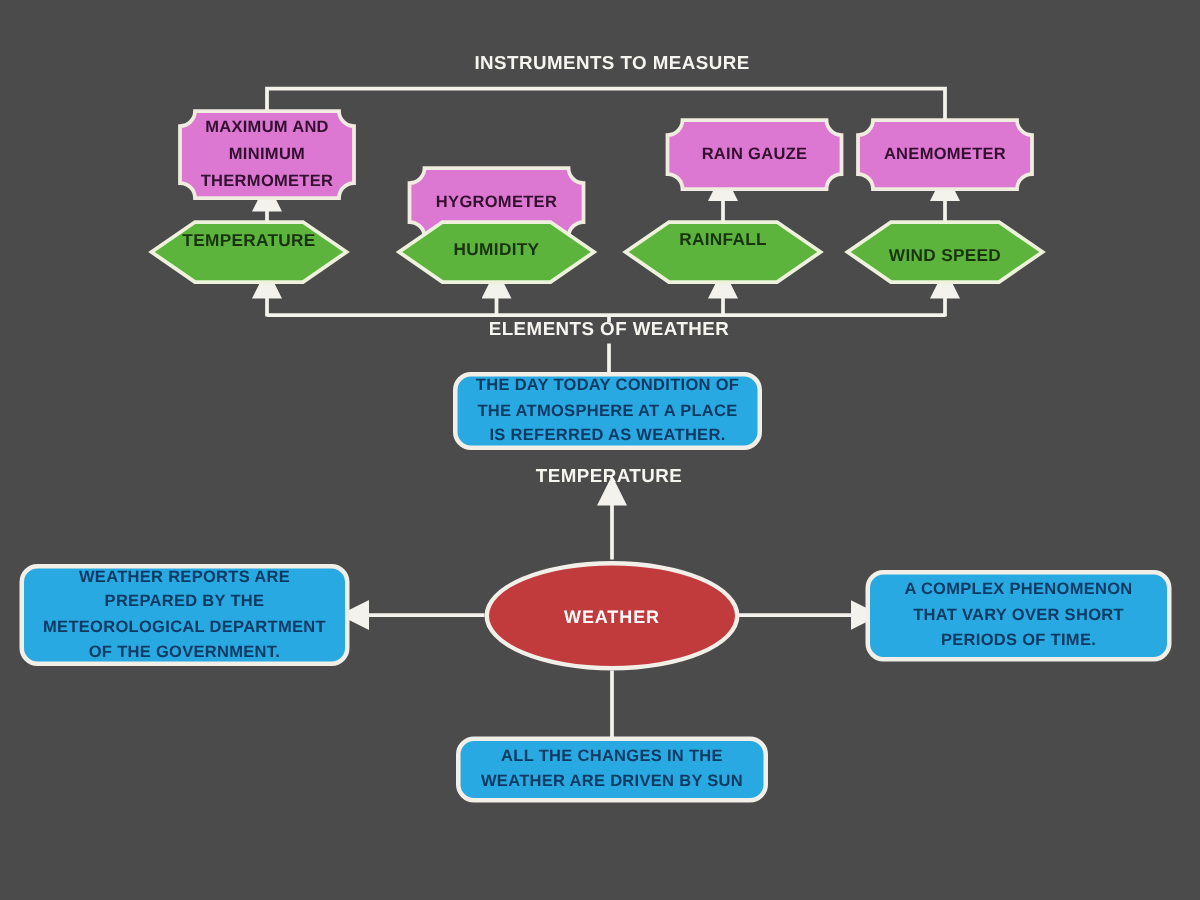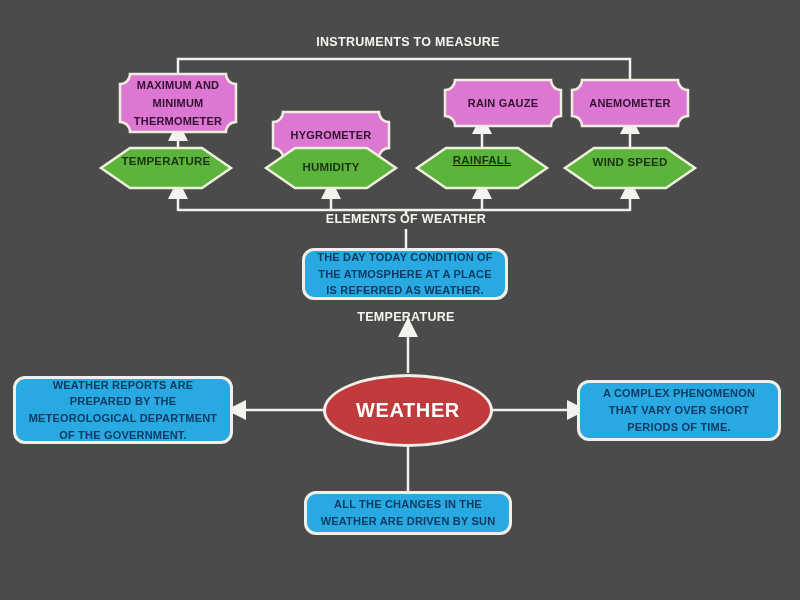--- a/index.html
+++ b/index.html
@@ -34,21 +34,21 @@
     border-radius:12px;
     color:#0d3a63;font-size:11px;font-weight:bold;
     line-height:1.52;letter-spacing:.2px;
     box-sizing:border-box;
   }
 
   .center-ellipse{
     background:#c23b3c;
     border:3px solid #f2efe9;
     border-radius:50%;
-    color:#ffffff;font-size:20px;letter-spacing:.6px;
+    color:#ffffff;font-size:12px;letter-spacing:.6px;
     box-sizing:border-box;
   }
 
   .white-label{
     position:absolute;text-align:center;
     color:#f6f4ef;font-weight:bold;font-size:12.5px;letter-spacing:.3px;
   }
 </style>
 </head>
 <body>
@@ -118,27 +118,27 @@
         <path d="M30,1 L102,1 L131,21 L102,41 L30,41 L1,21 Z"></path>
       </svg>
     <span class="node-label">TEMPERATURE</span>
   </div>
   <div class="node hex" style="left:265px;top:147px;width:132px;height:40px;">
     <svg width="132" height="42" viewBox="0 0 132 42">
         <path d="M30,1 L102,1 L131,21 L102,41 L30,41 L1,21 Z"></path>
       </svg>
     <span class="node-label">HUMIDITY</span>
   </div>
-  <div class="node hex" style="left:416px;top:147px;width:132px;height:26px;text-decoration:underline;">
+  <div class="node hex" style="left:416px;top:147px;width:132px;height:26px;">
     <svg width="132" height="42" viewBox="0 0 132 42">
         <path d="M30,1 L102,1 L131,21 L102,41 L30,41 L1,21 Z"></path>
       </svg>
     <span class="node-label">RAINFALL</span>
   </div>
-  <div class="node hex" style="left:564px;top:147px;width:132px;height:30px;">
+  <div class="node hex" style="left:564px;top:147px;width:132px;height:30px;align-items:flex-end;">
     <svg width="132" height="42" viewBox="0 0 132 42">
         <path d="M30,1 L102,1 L131,21 L102,41 L30,41 L1,21 Z"></path>
       </svg>
     <span class="node-label">WIND SPEED</span>
   </div>
 
   <div class="node fact" style="left:302px;top:248px;width:206px;height:52px;padding:4px 8px;">
     <span class="node-label">THE DAY TODAY CONDITION OF THE ATMOSPHERE AT A PLACE IS REFERRED AS WEATHER.</span>
   </div>
   <div class="node fact" style="left:13px;top:376px;width:220px;height:68px;padding:4px 10px;">

